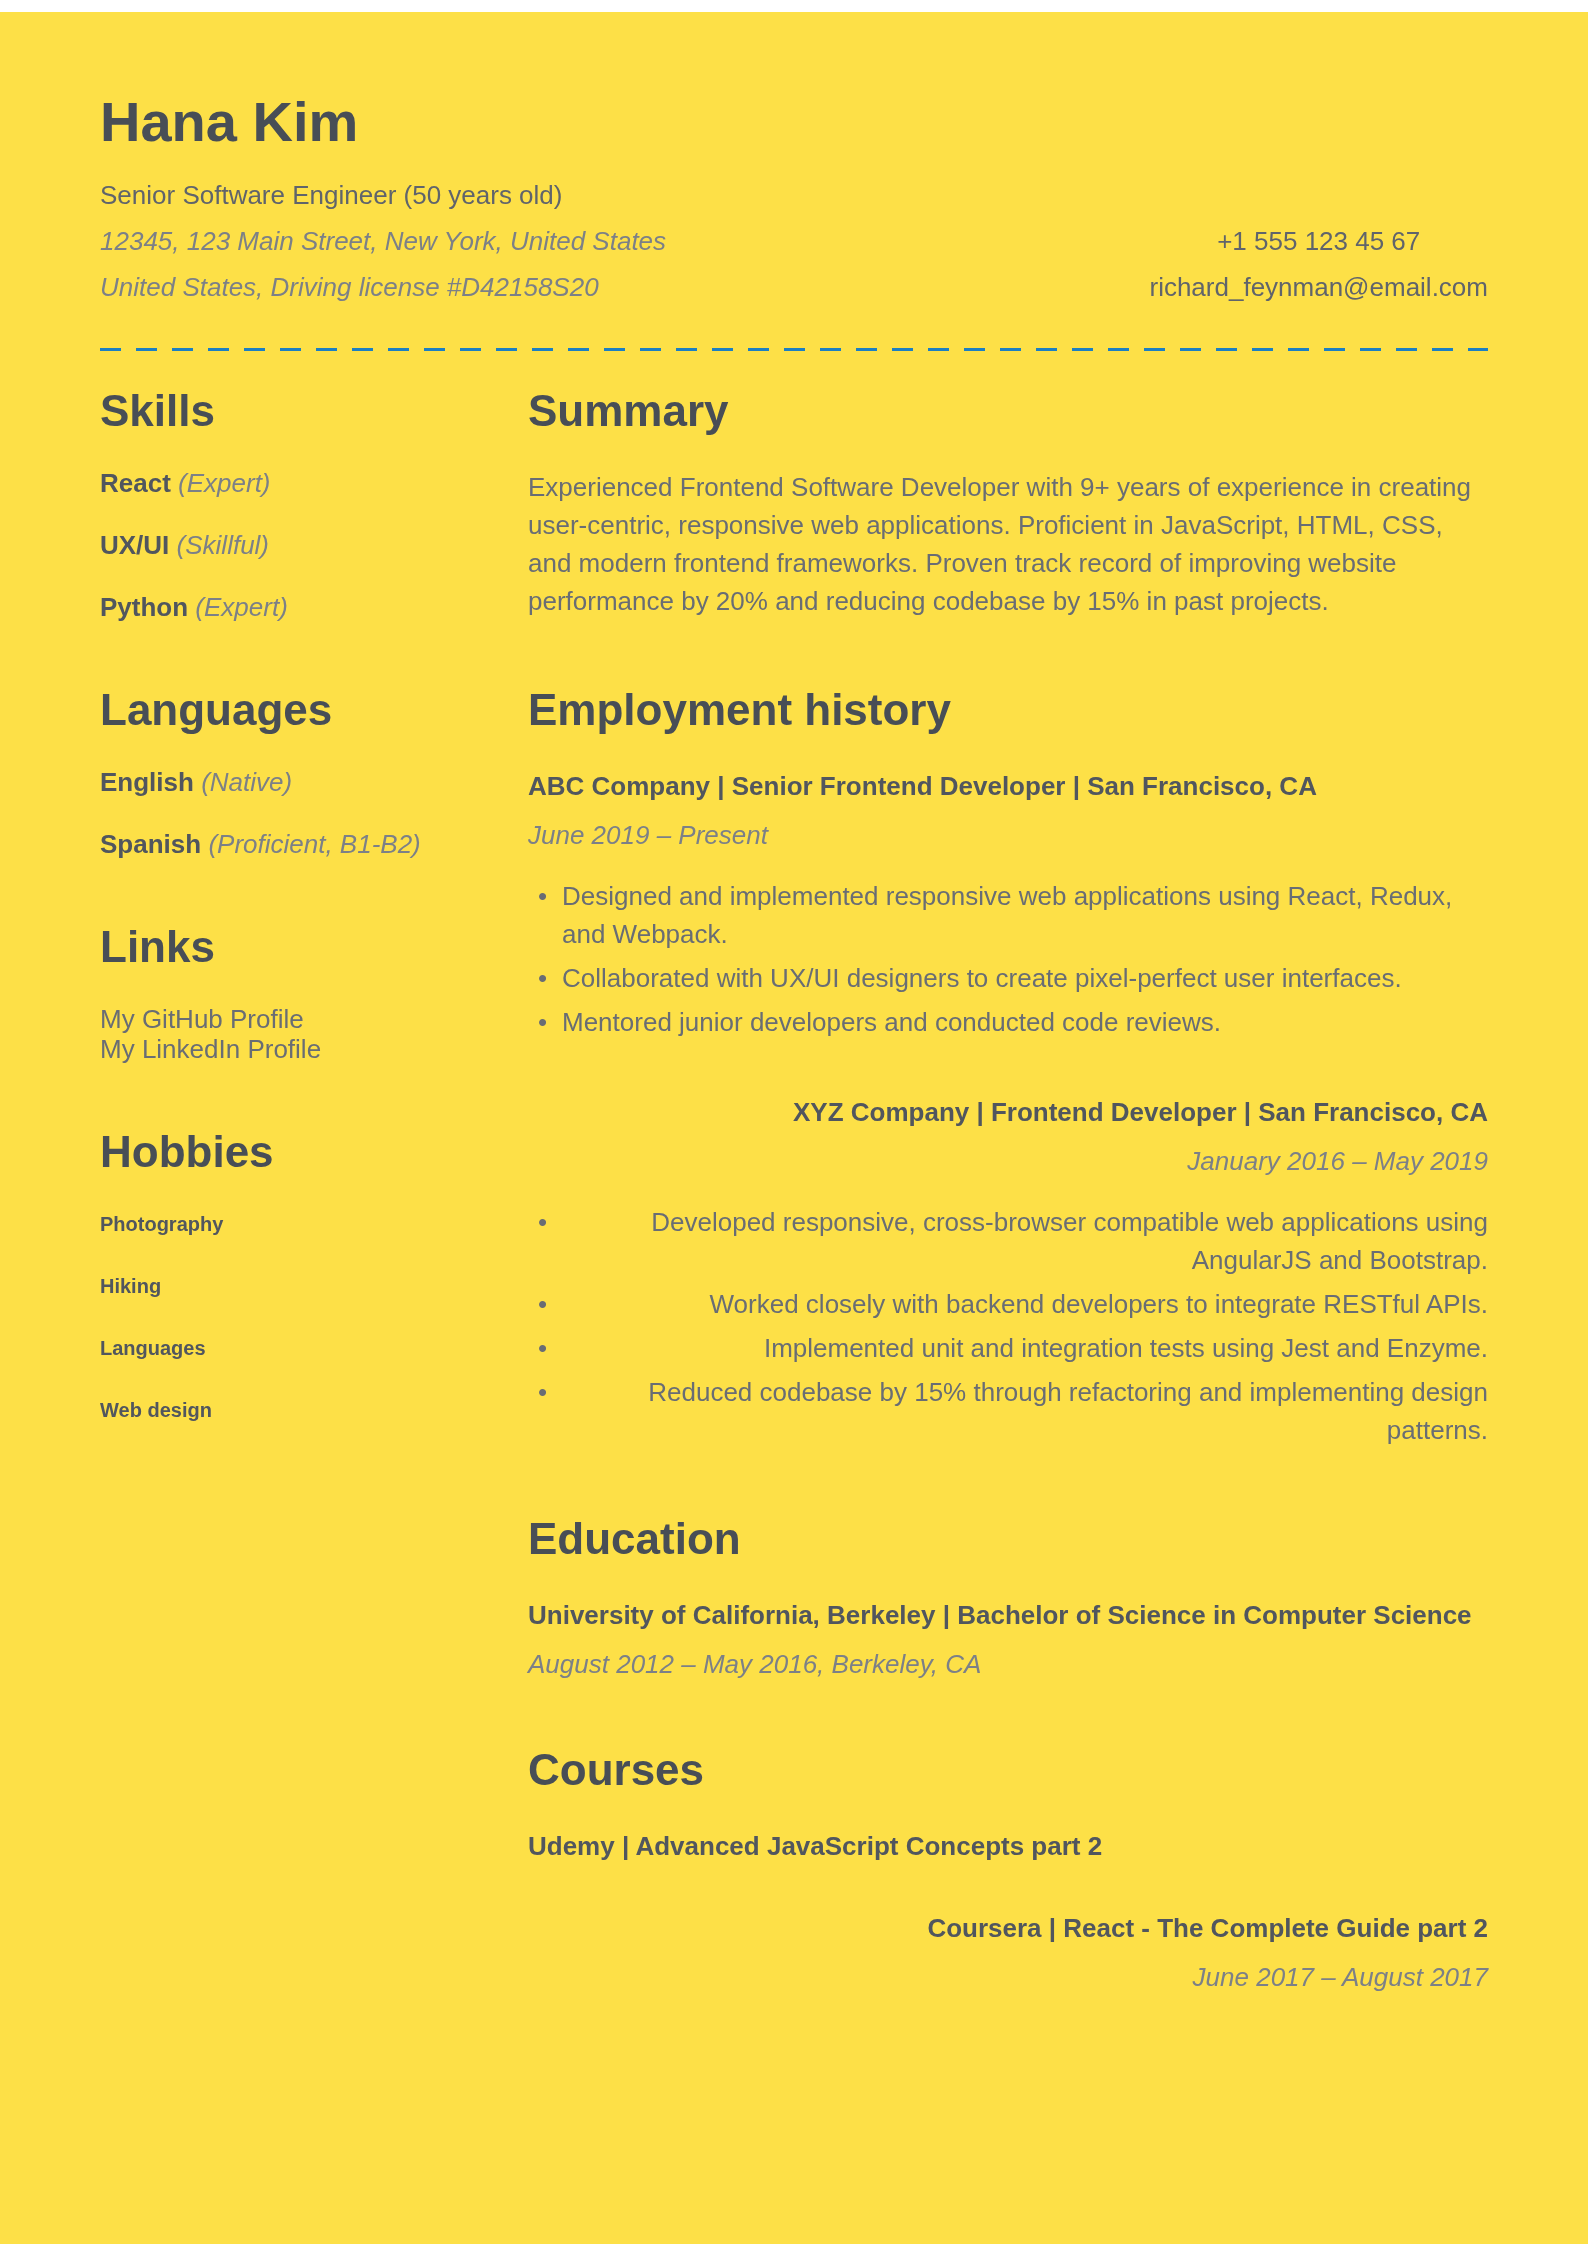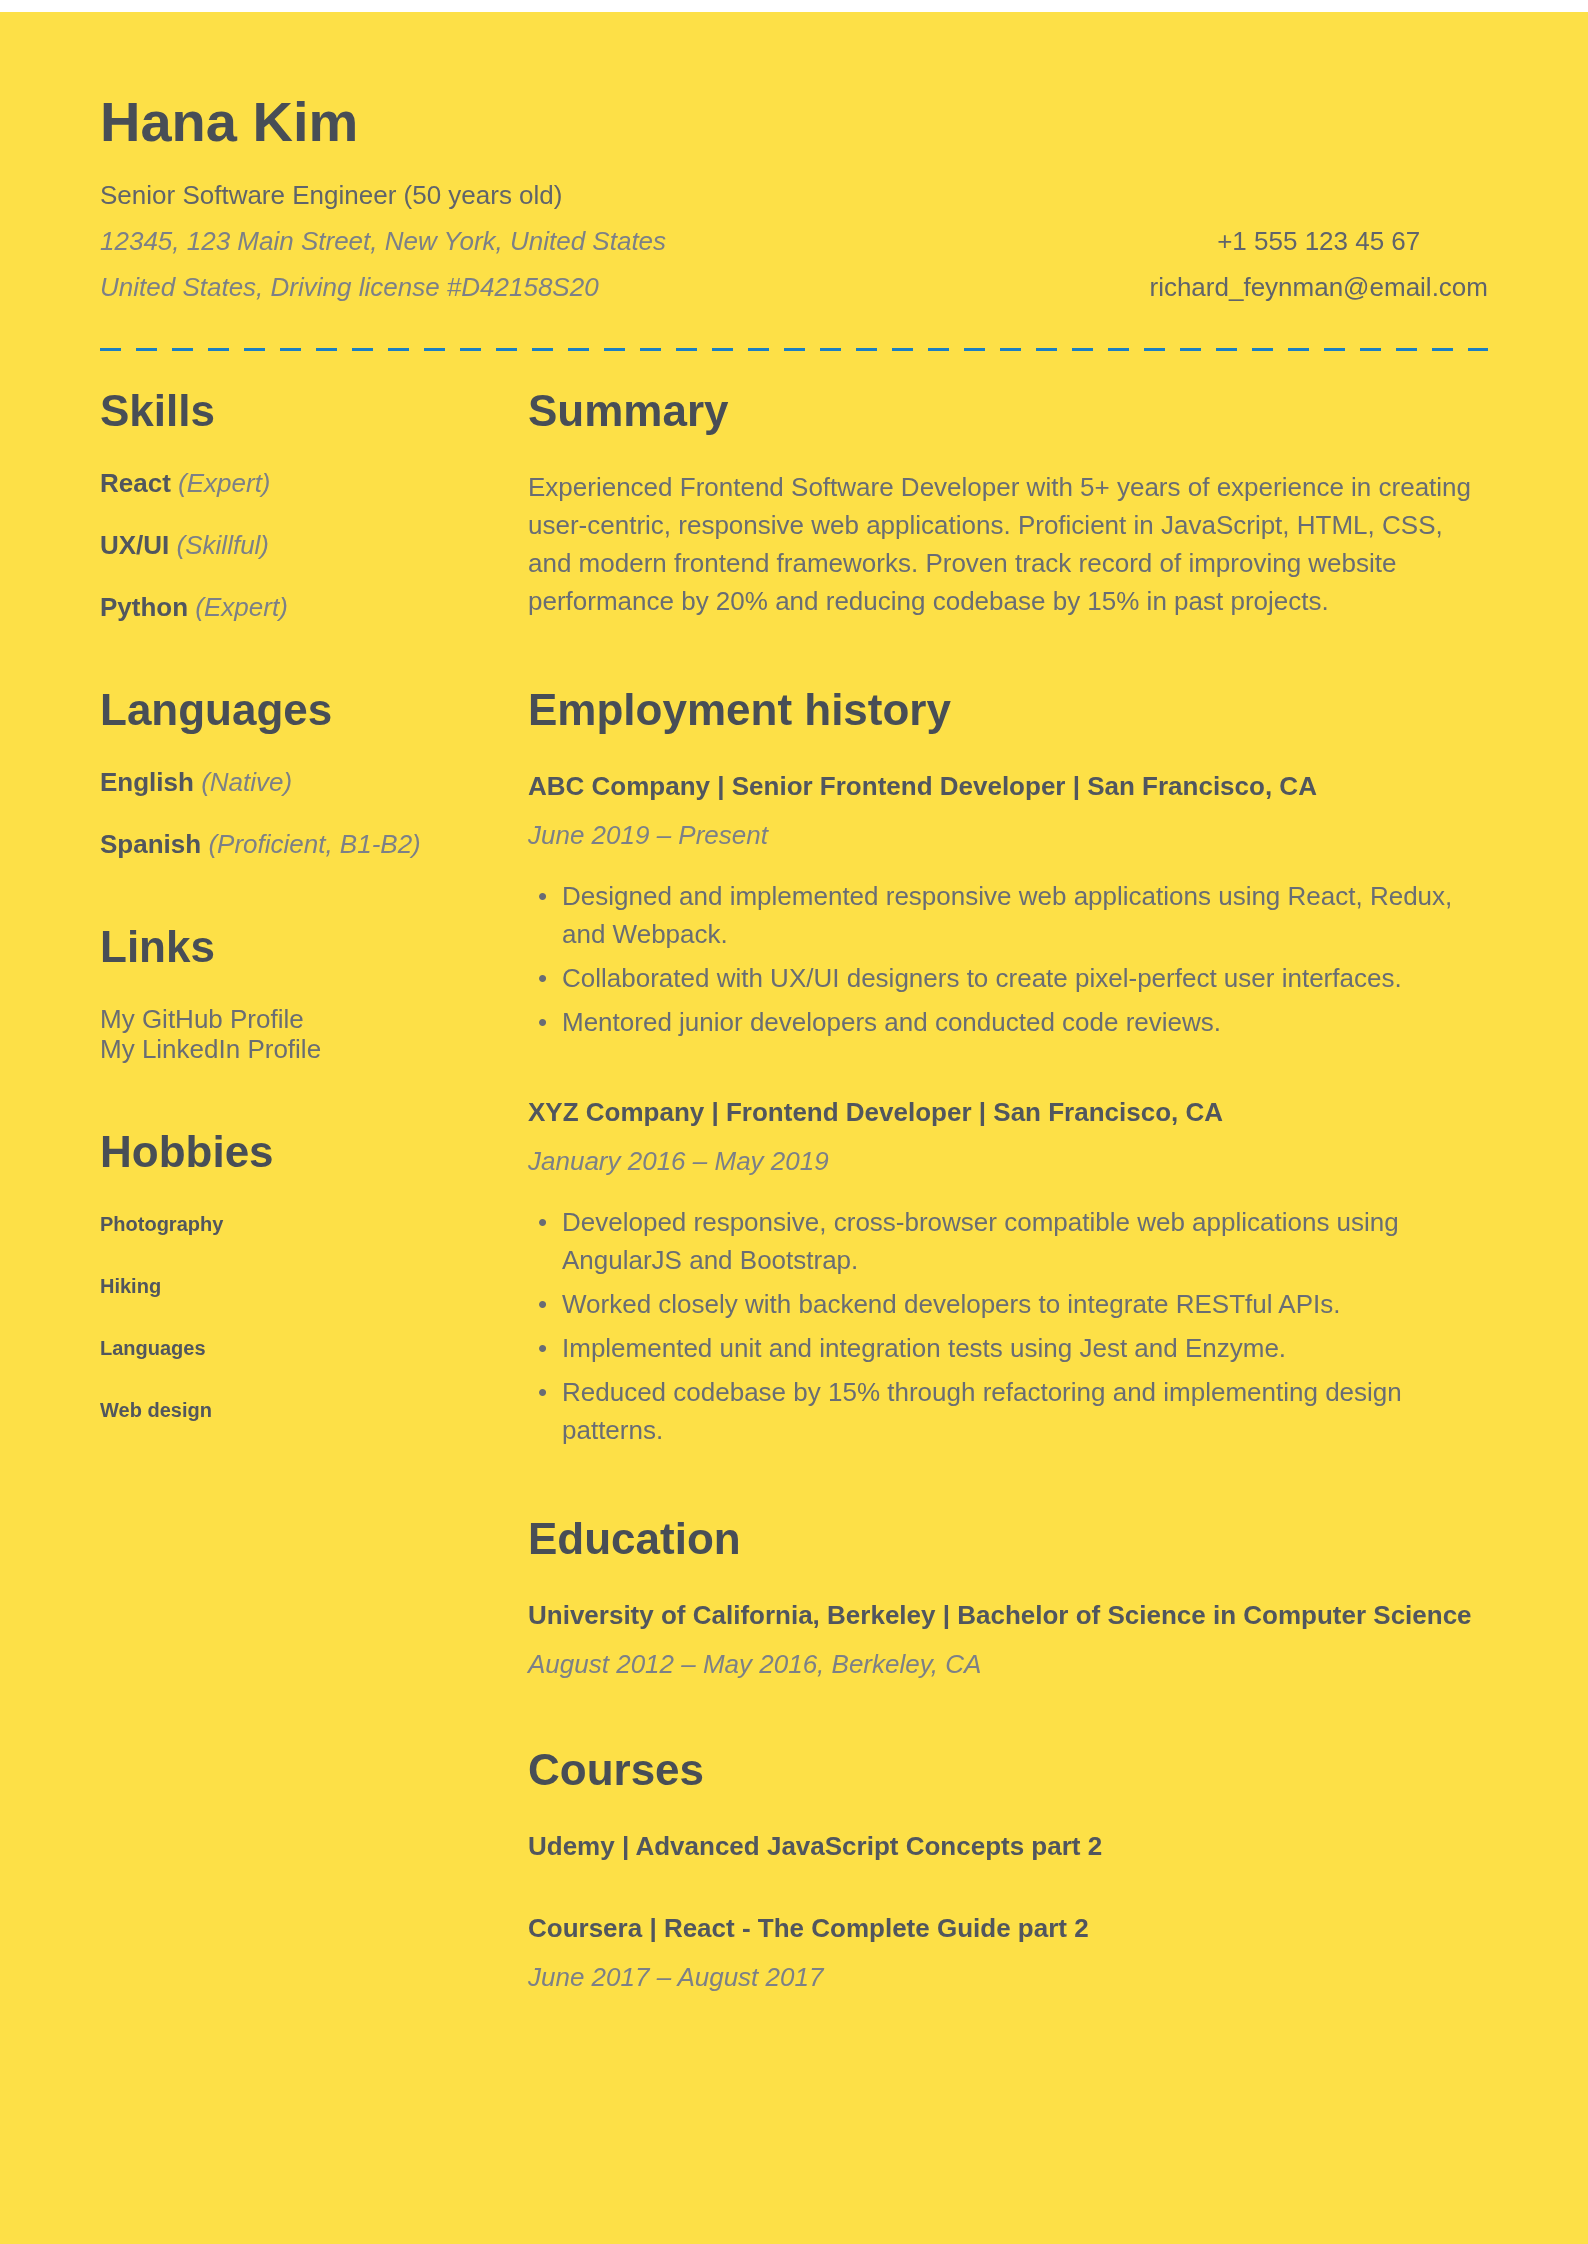--- a/index.html
+++ b/index.html
@@ -63,21 +63,21 @@
     color: #696d74;
     text-decoration: none;
     cursor: pointer;
   }
   .hobby-item { font-size: 20px; line-height: 30px; margin-bottom: 32px; font-weight: bold; color: #51565e; }
 
   
   .summary-text { margin: 0; font-size: 26px; line-height: 38px; color: #696d74; }
 
   .entry { margin-top: 0; }
-  .entry + .entry { margin-top: 52px; }
+  .entry + .entry { margin-top: 52px; text-align: right; }
   .courses .entry + .entry { margin-top: 44px; }
   .entry h3 {
     margin: 0 0 14px 0;
     font-size: 26px;
     line-height: 38px;
     font-weight: bold;
     color: #51565e;
   }
   .entry .dates { font-size: 26px; line-height: 32px; font-style: italic; color: #7c8087; }
 
@@ -184,21 +184,21 @@
             <div class="hobby-item">Web design</div>
           </div>
       </section>
 
     </aside>
 
     <main class="main">
 
       <section>
         <h2 class="section-title">Summary</h2>
-        <p class="summary-text">Experienced Frontend Software Developer with 5+ years of experience in creating user-centric, responsive web applications. Proficient in JavaScript, HTML, CSS, and modern frontend frameworks. Proven track record of improving website performance by 20% and reducing codebase by 15% in past projects.</p>
+        <p class="summary-text">Experienced Frontend Software Developer with 9+ years of experience in creating user-centric, responsive web applications. Proficient in JavaScript, HTML, CSS, and modern frontend frameworks. Proven track record of improving website performance by 20% and reducing codebase by 15% in past projects.</p>
       </section>
 
       <section>
         <h2 class="section-title">Employment history</h2>
         <div>
 
             <article class="entry">
               <h3>ABC Company | Senior Frontend Developer | San Francisco, CA</h3>
               <div class="dates">June 2019 – Present</div>
               <ul class="bullets">

